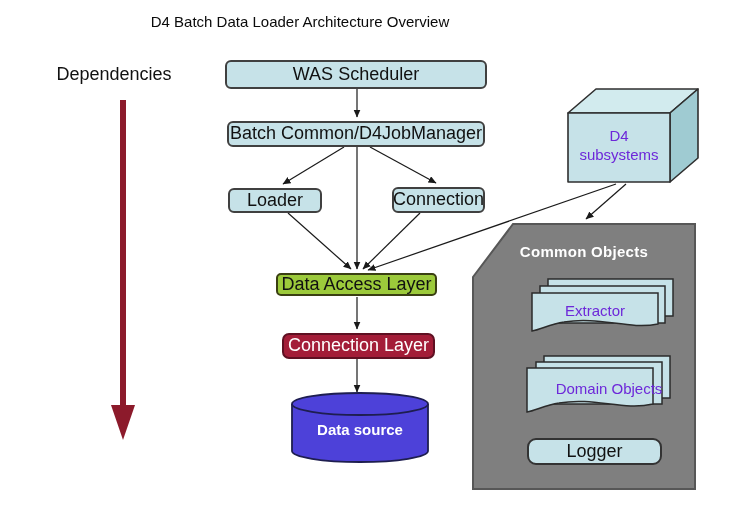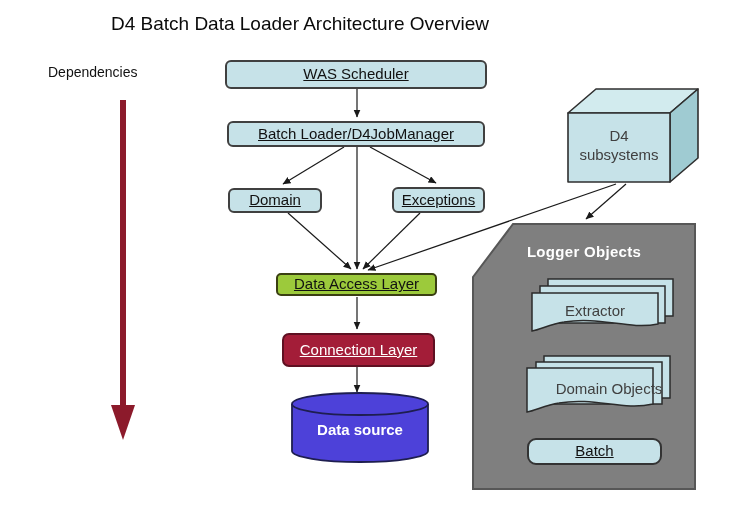--- a/index.html
+++ b/index.html
@@ -3,34 +3,33 @@
 <meta charset="utf-8">
 <style>
   html,body{margin:0;padding:0;background:#fff;}
   .stage{
     position:relative;width:756px;height:505px;background:#ffffff;overflow:hidden;
     font-family:"Liberation Sans", sans-serif;color:#111;
   }
   svg.layer{position:absolute;left:0;top:0;}
   .node{
     position:absolute;display:flex;align-items:center;justify-content:center;
-    box-sizing:border-box;font-size:15px;line-height:1.1;text-align:center;
+    box-sizing:border-box;font-size:18px;line-height:1.1;text-align:center;
     white-space:nowrap;
-    text-decoration:underline;
   }
   .blue{background:#c6e2e8;border:2px solid #404040;border-radius:6px;}
   .green{background:#9cca3b;border:2px solid #3a3f12;border-radius:5px;}
   .crimson{background:#a31d38;border:2px solid #5f1022;border-radius:7px;color:#fff;}
   .logger{background:#c6e2e8;border:2px solid #333;border-radius:9px;}
   .title{
     position:absolute;left:0;top:13px;width:600px;text-align:center;
-    font-size:19px;color:#0a0a0a;
+    font-size:15px;color:#0a0a0a;
   }
-  .deps-label{position:absolute;left:48px;top:64px;width:132px;text-align:left;font-size:14px;}
-  .shape-label{position:absolute;text-align:center;font-size:15px;color:#404040;}
+  .deps-label{position:absolute;left:48px;top:64px;width:132px;text-align:center;font-size:18px;}
+  .shape-label{position:absolute;text-align:center;font-size:15px;color:#6d28d9;}
   .panel-title{position:absolute;left:473px;top:243px;width:222px;text-align:center;
     font-size:15px;font-weight:bold;color:#ffffff;letter-spacing:.3px;}
   .wrap2{white-space:normal;line-height:1.25;}
   .white-bold{color:#ffffff;font-weight:bold;}
 </style>
 </head>
 <body>
 
 <div class="stage">
 
@@ -87,46 +86,46 @@
 
   <div class="title">D4 Batch Data Loader Architecture Overview</div>
 
   <div class="deps-label">Dependencies</div>
 
   <div class="node blue" style="left:225px;top:60px;width:262px;height:29px;">
     <span>WAS Scheduler</span>
   </div>
 
   <div class="node blue" style="left:227px;top:121px;width:258px;height:26px;">
-    <span>Batch Loader/D4JobManager</span>
+    <span>Batch Common/D4JobManager</span>
   </div>
 
   <div class="node blue" style="left:228px;top:188px;width:94px;height:25px;">
-    <span>Domain</span>
+    <span>Loader</span>
   </div>
 
   <div class="node blue" style="left:392px;top:187px;width:93px;height:26px;">
-    <span>Exceptions</span>
+    <span>Connection</span>
   </div>
 
   <div class="node green" style="left:276px;top:273px;width:161px;height:23px;">
     <span>Data Access Layer</span>
   </div>
 
-  <div class="node crimson" style="left:282px;top:333px;width:153px;height:34px;text-align:center;">
+  <div class="node crimson" style="left:282px;top:333px;width:153px;height:26px;text-align:center;">
     <span>Connection Layer</span>
   </div>
 
   <div class="node logger" style="left:527px;top:438px;width:135px;height:27px;">
-    <span>Batch</span>
+    <span>Logger</span>
   </div>
 
   <div class="shape-label wrap2" style="left:570px;top:127px;width:98px;">D4 subsystems</div>
 
-  <div class="panel-title">Logger Objects</div>
+  <div class="panel-title">Common Objects</div>
 
   <div class="shape-label" style="left:532px;top:302px;width:126px;">Extractor</div>
 
   <div class="shape-label" style="left:527px;top:380px;width:126px;padding-left:19px;">Domain Objects</div>
 
   <div class="shape-label white-bold" style="left:292px;top:421px;width:136px;">Data source</div>
 
 </div>
 
 </body></html>

